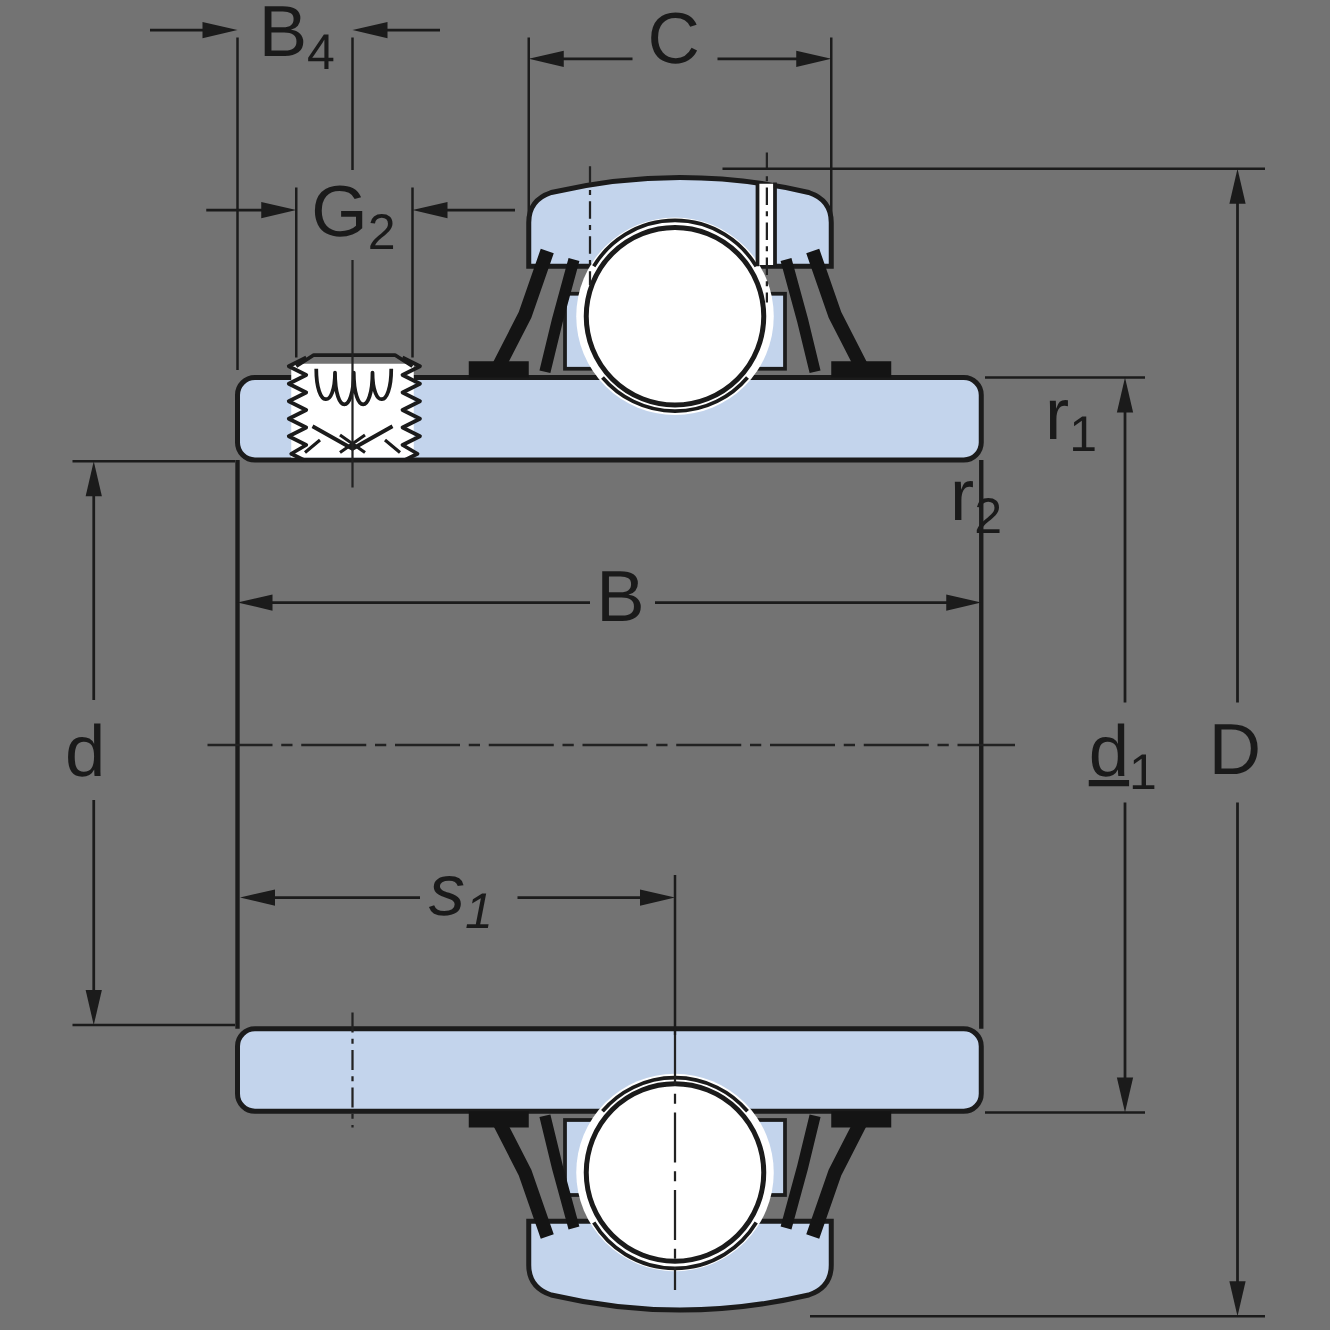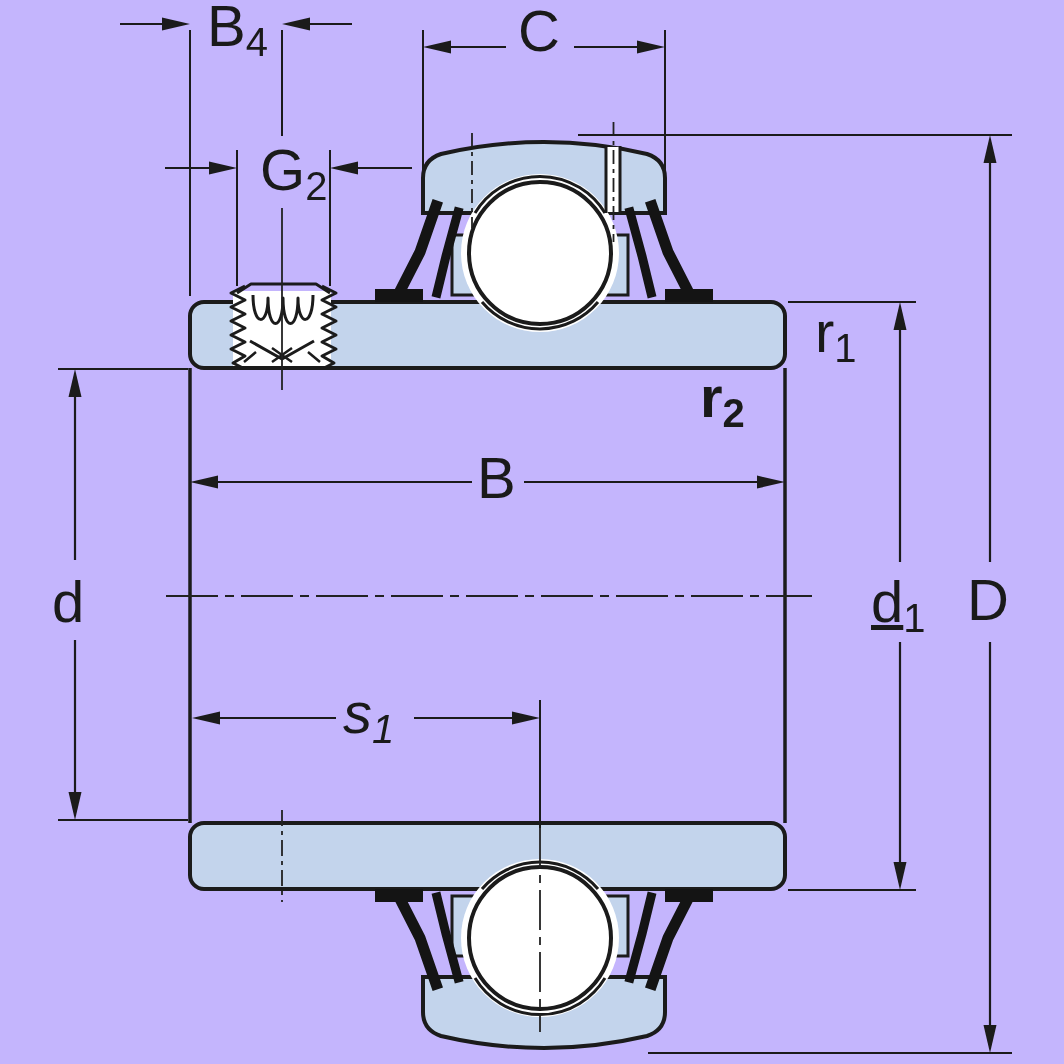--- a/index.html
+++ b/index.html
@@ -1,16 +1,16 @@
 <!DOCTYPE html>
 <html><head>
 <meta charset="utf-8">
 <style>
   html,body{margin:0;padding:0;background:#ffffff;}
-  #stage{position:relative;width:1064px;height:1064px;background:#c4b5fd;overflow:hidden;
+  #stage{position:relative;width:1064px;height:1064px;background:#737373;overflow:hidden;
          font-family:"Liberation Sans",sans-serif;}
   #stage svg{position:absolute;left:0;top:0;}
   .dim-label{position:absolute;font-family:"Liberation Sans",sans-serif;font-size:58px;
              color:#1a1a1a;line-height:1;white-space:nowrap;}
   .dim-label .sub{font-size:40px;display:inline-block;transform:translateY(10px);}
 </style>
 </head>
 <body>
 
 <div id="stage">
@@ -170,23 +170,23 @@
     <g>
       <line x1="990" y1="161" x2="990" y2="562"></line>
           <polygon points="990,135 983.5,163 996.5,163" stroke="none"></polygon>
       <line x1="990" y1="642" x2="990" y2="1027"></line>
           <polygon points="990,1053 983.5,1025 996.5,1025" stroke="none"></polygon>
     </g>
   </g>
 </svg>
 
 <div class="dim-label" style="left:207px;top:-3px;"><span>B</span><span class="sub">4</span></div>
-<div class="dim-label" style="left:260px;top:141px;"><span>G</span><span class="sub">2</span></div>
+<div class="dim-label" style="left:249px;top:141px;"><span>G</span><span class="sub">2</span></div>
 <div class="dim-label" style="left:518px;top:2px;"><span>C</span><span class="sub"></span></div>
-<div class="dim-label" style="left:815px;top:303px;"><span>r</span><span class="sub">1</span></div>
-<div class="dim-label" style="left:700px;top:368px;font-weight:bold;"><span>r</span><span class="sub">2</span></div>
+<div class="dim-label" style="left:836px;top:303px;"><span>r</span><span class="sub">1</span></div>
+<div class="dim-label" style="left:760px;top:368px;"><span>r</span><span class="sub">2</span></div>
 <div class="dim-label" style="left:477px;top:449px;"><span>B</span><span class="sub"></span></div>
 <div class="dim-label" style="left:52px;top:573px;"><span>d</span><span class="sub"></span></div>
 <div class="dim-label" style="left:343px;top:684px;font-style:italic;"><span>s</span><span class="sub">1</span></div>
 <div class="dim-label" style="left:871px;top:573px;text-decoration:underline;"><span>d</span><span class="sub">1</span></div>
 <div class="dim-label" style="left:967px;top:571px;"><span>D</span><span class="sub"></span></div>
 
 </div>
 
 </body></html>

